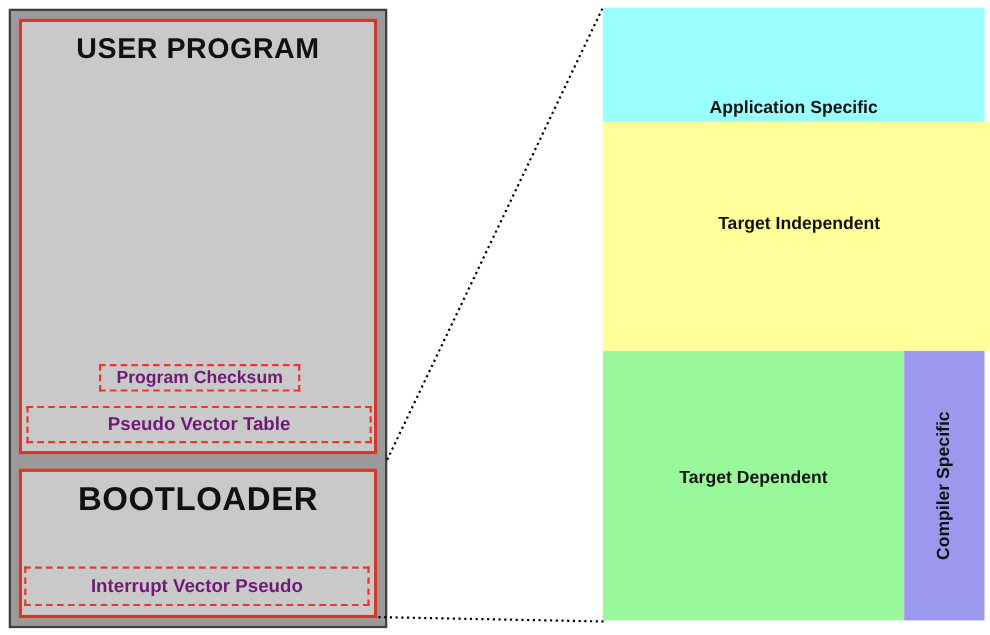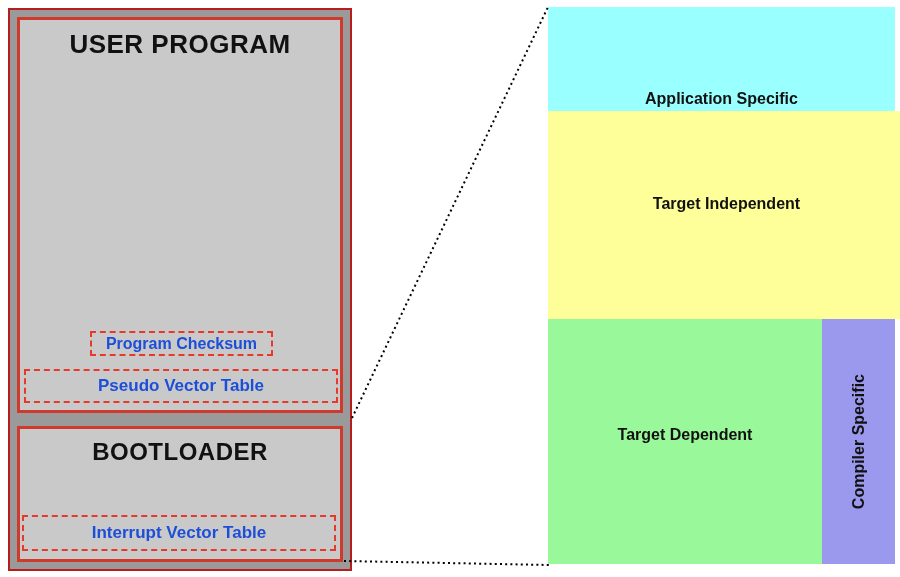--- a/index.html
+++ b/index.html
@@ -14,49 +14,49 @@
     height: 577px;
     background: #ffffff;
     overflow: hidden;
   }
   .abs { position: absolute; box-sizing: border-box; }
 
   
   .frame {
     left: 8px; top: 8px; width: 344px; height: 563px;
     background: #9a9a9a;
-    border: 2px solid #b91c1c;
+    border: 2px solid #404040;
   }
   .red-box {
     left: 7px; width: 326px;
     background: #c9c9c9;
     border: 3px solid #cf3a2c;
   }
   .red-box.user-program { top: 7px;  height: 396px; }
   .red-box.bootloader   { top: 416px; height: 136px; }
 
   .box-title {
     display: block;
     text-align: center;
     font-weight: bold;
     color: #111111;
     letter-spacing: 0.5px;
   }
   .user-program .box-title { margin-top: 9px;  font-size: 26px; }
-  .bootloader   .box-title { margin-top: 9px;  font-size: 24px; }
+  .bootloader   .box-title { margin-top: 9px;  font-size: 30px; }
 
   .dashed-box {
     border: 2px dashed #e6392b;
     background: transparent;
     display: flex;
     align-items: center;
     justify-content: center;
     font-weight: bold;
     font-size: 17px;
-    color: #1d4ed8;
+    color: #701a75;
     white-space: nowrap;
   }
   .dashed-checksum  { left: 70px;  top: 311px; width: 183px; height: 25px; font-size: 16px; }
   .dashed-pseudo    { left: 4px;   top: 349px; width: 314px; height: 34px; }
   .dashed-interrupt { left: 2px;   top: 86px;  width: 314px; height: 36px; }
 
   
   .block {
     display: flex;
     align-items: center;
@@ -104,21 +104,21 @@
         <span>Program Checksum</span>
       </div>
       <div class="abs dashed-box dashed-pseudo">
         <span>Pseudo Vector Table</span>
       </div>
     </div>
 
     <div class="abs red-box bootloader">
       <span class="box-title">BOOTLOADER</span>
       <div class="abs dashed-box dashed-interrupt">
-        <span>Interrupt Vector Table</span>
+        <span>Interrupt Vector Pseudo</span>
       </div>
     </div>
 
   </div>
 
   <div class="abs block block-app" style="background-color: rgb(153, 255, 255);">
     <span class="block-label">Application Specific</span>
   </div>
 
   <div class="abs block block-ti" style="background-color: rgb(255, 255, 153);">

